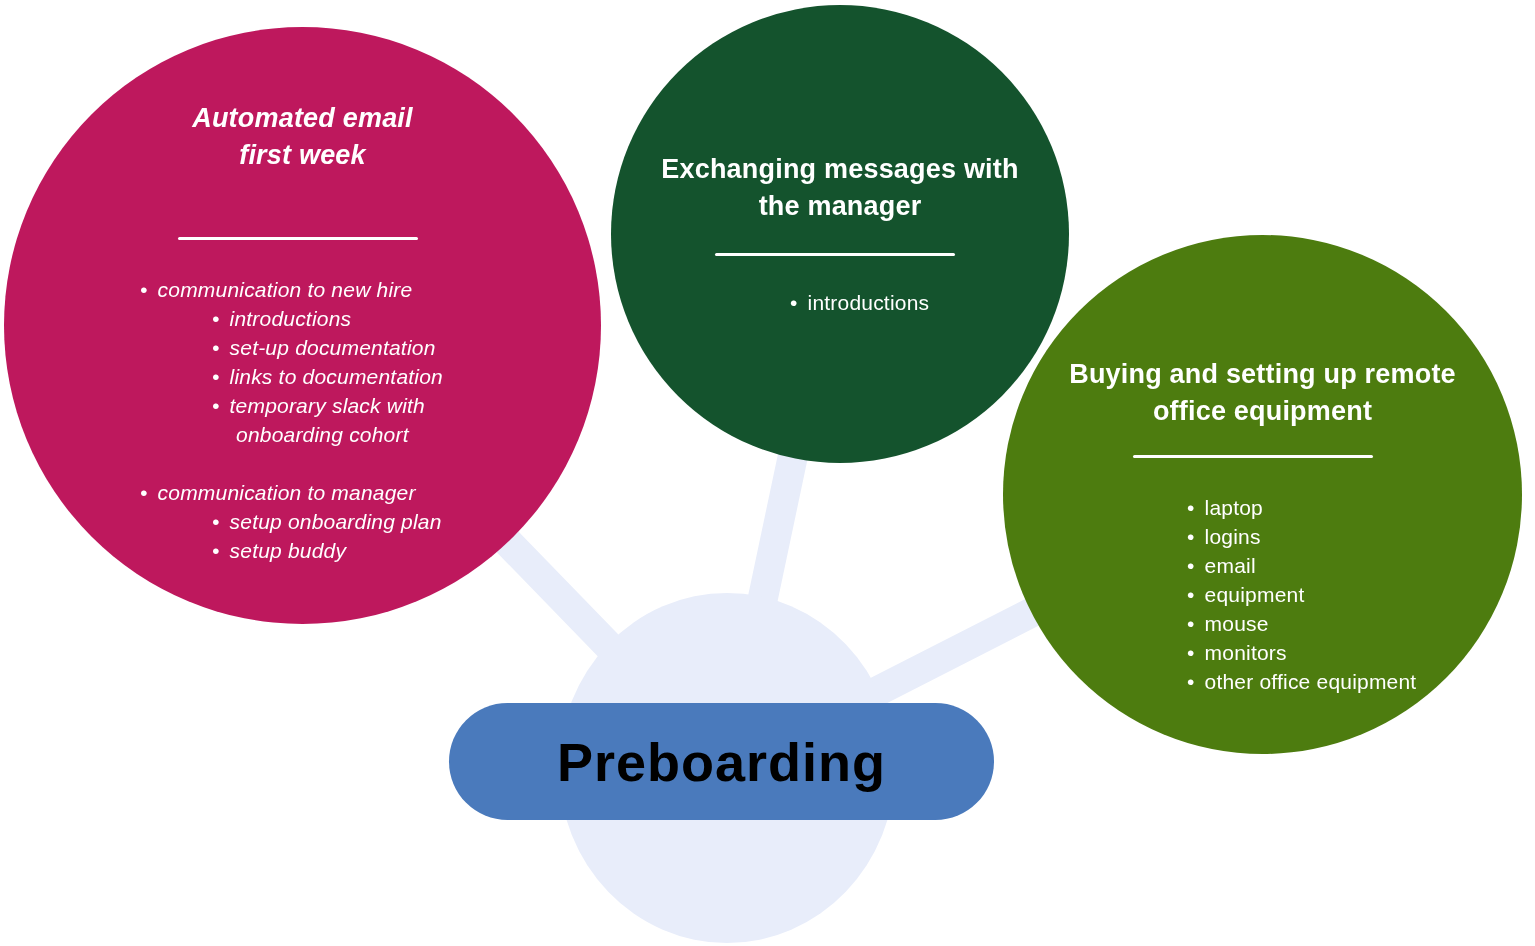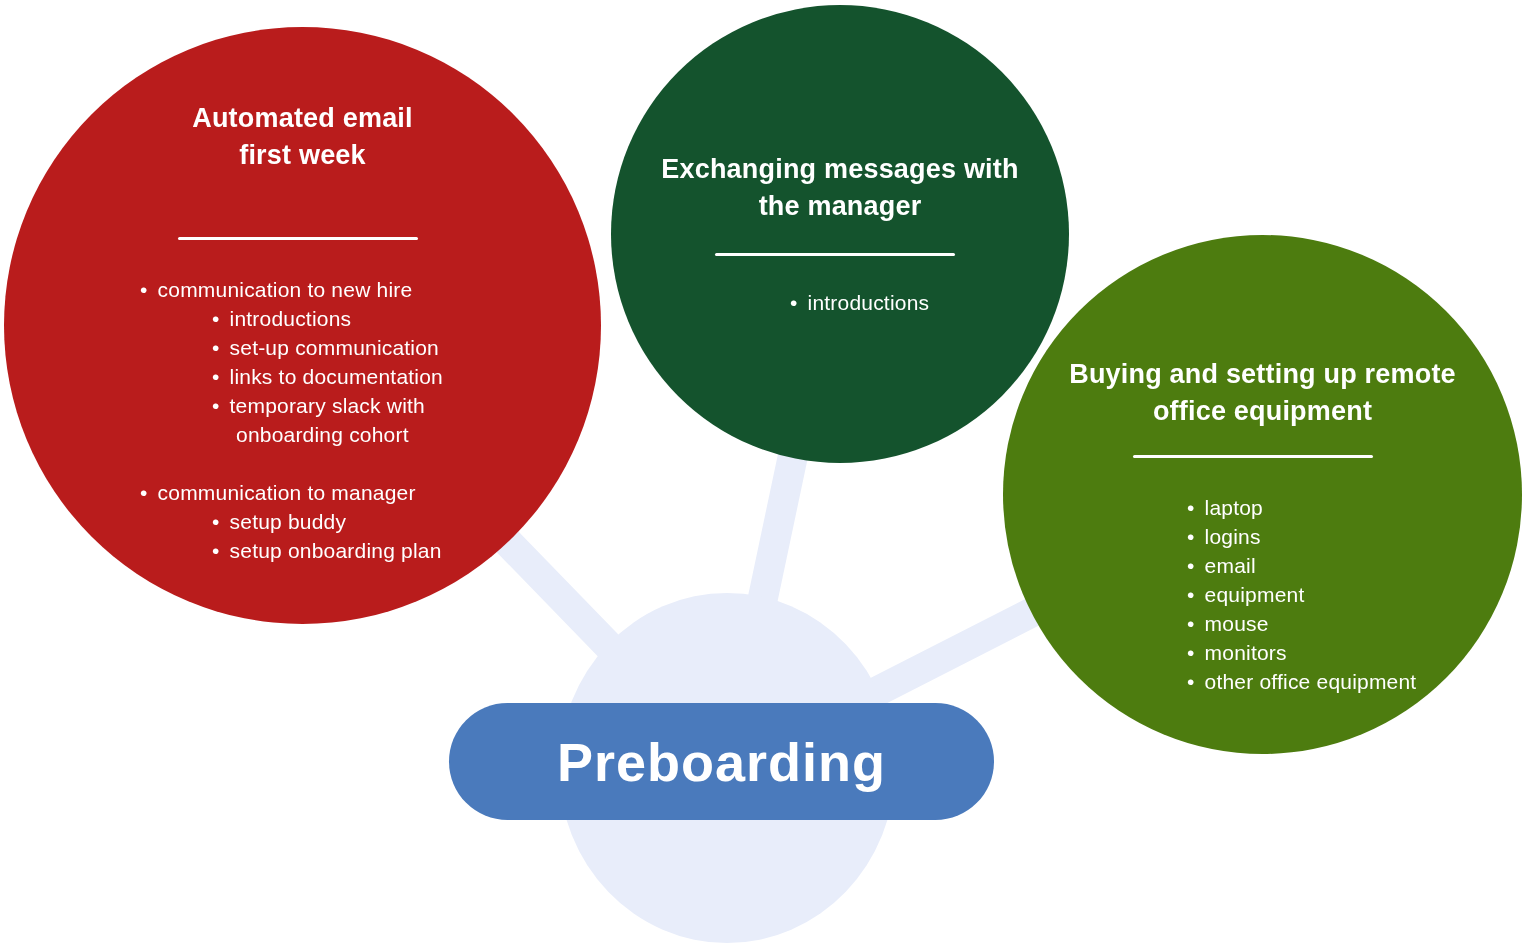--- a/index.html
+++ b/index.html
@@ -3,21 +3,21 @@
 <meta charset="utf-8">
 <style>
   html,body { margin:0; padding:0; background:#ffffff; }
   .canvas {
     position:relative; width:1535px; height:946px; overflow:hidden;
     background:#ffffff;
     font-family:"Liberation Sans", sans-serif;
   }
   .connectors { position:absolute; left:0; top:0; }
   .circle { position:absolute; border-radius:50%; color:#ffffff; }
-  .c-left  { left:4px;    top:27px;  width:597px; height:597px; background:#b91c1c; }
+  .c-left  { left:4px;    top:27px;  width:597px; height:597px; background:#be185d;font-style:italic; }
   .c-mid   { left:611px;  top:5px;   width:458px; height:458px; background:#14532d; }
   .c-right { left:1003px; top:235px; width:519px; height:519px; background:#4d7c0f; }
 
   .title {
     position:absolute; left:0; width:100%; text-align:center;
     font-weight:bold; font-size:27px; line-height:37px; letter-spacing:.2px;
   }
   .c-left  .title { top:73px;  }
   .c-mid   .title { top:146px; }
   .c-right .title { top:121px; }
@@ -35,21 +35,21 @@
   .line .dot { display:inline-block; margin-right:10px; }
   .l2   { margin-left:72px; }
   .cont { margin-left:96px; }
   .gap  { height:29px; }
 
   .pill {
     position:absolute; left:449px; top:703px; width:545px; height:117px;
     background:#4a7abc; border-radius:60px;
     display:flex; align-items:center; justify-content:center;
   }
-  .pill-label { color:#ffffff; font-weight:bold; font-size:54px; letter-spacing:1px; }
+  .pill-label { color:#000000; font-weight:bold; font-size:54px; letter-spacing:1px; }
 </style>
 </head>
 <body>
 
 <div class="canvas">
 
   <svg class="connectors" width="1535" height="946" viewBox="0 0 1535 946">
     <line x1="727" y1="768" x2="302" y2="330" stroke-width="30" stroke="#e8edfa"></line>
     <line x1="727" y1="768" x2="840" y2="233" stroke-width="30" stroke="#e8edfa"></line>
     <line x1="727" y1="768" x2="1262" y2="495" stroke-width="30" stroke="#e8edfa"></line>
@@ -58,28 +58,28 @@
 
   <div class="circle c-left">
     <div class="title">
       <div>Automated email</div>
       <div>first week</div>
     </div>
     <div class="divider"></div>
     <div class="bullets">
       <div class="line l1"><span class="dot">•</span><span>communication to new hire</span></div>
       <div class="line l2"><span class="dot">•</span><span>introductions</span></div>
-      <div class="line l2"><span class="dot">•</span><span>set-up communication</span></div>
+      <div class="line l2"><span class="dot">•</span><span>set-up documentation</span></div>
       <div class="line l2"><span class="dot">•</span><span>links to documentation</span></div>
       <div class="line l2"><span class="dot">•</span><span>temporary slack with</span></div>
       <div class="line cont"><span>onboarding cohort</span></div>
       <div class="gap"></div>
       <div class="line l1"><span class="dot">•</span><span>communication to manager</span></div>
+      <div class="line l2"><span class="dot">•</span><span>setup onboarding plan</span></div>
       <div class="line l2"><span class="dot">•</span><span>setup buddy</span></div>
-      <div class="line l2"><span class="dot">•</span><span>setup onboarding plan</span></div>
     </div>
   </div>
 
   <div class="circle c-mid">
     <div class="title">
       <div>Exchanging messages with</div>
       <div>the manager</div>
     </div>
     <div class="divider"></div>
     <div class="bullets">

